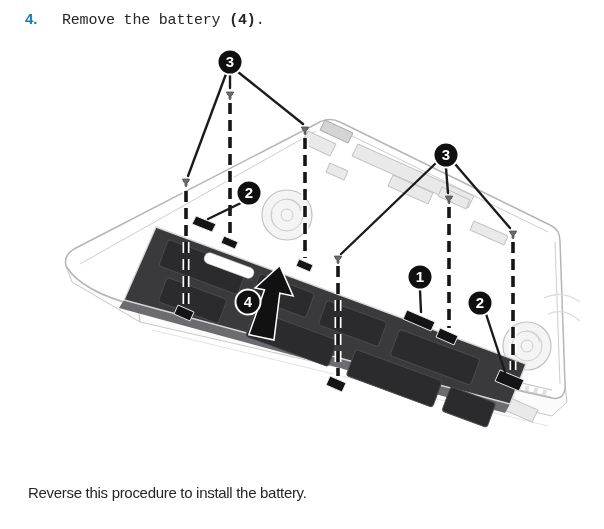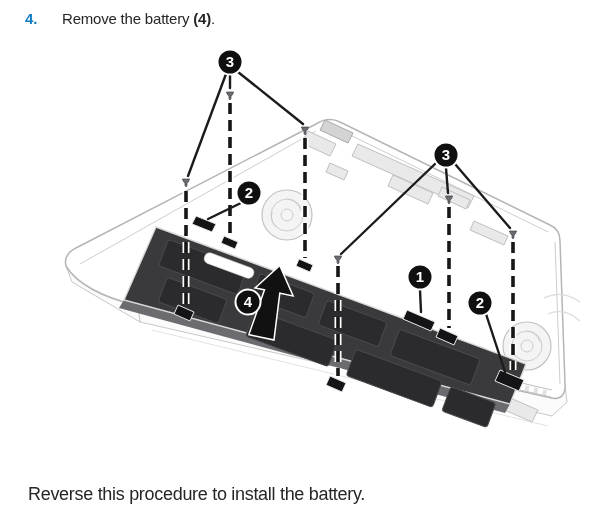--- a/index.html
+++ b/index.html
@@ -2,23 +2,23 @@
 <html style="--accent_blue: #0f7dc2; --body_text: #262626; --callout_fill: #101010; --callout_text: #ffffff; --battery_dark: #3a3a3d; --battery_panel: #2b2b2e; --chassis_line: #b5b5b5; --leader_line: #1b1b1b;"><head>
 <meta charset="utf-8">
 <style>
   html,body{margin:0;padding:0;background:#fff;}
   #page{
     position:relative;width:604px;height:529px;background:#fff;overflow:hidden;
     font-family:"Liberation Sans",sans-serif;color:var(--body_text,#262626);
   }
   .step-line{position:absolute;top:9px;left:25px;font-size:15px;line-height:19px;white-space:nowrap;}
   .step-num{display:inline-block;width:37px;font-weight:700;color:var(--accent_blue,#0f7dc2);}
-  .step-text{color:var(--body_text,#262626);letter-spacing:-0.2px;}
+  .step-text{color:var(--body_text,#262626);letter-spacing:-0.2px;font-family:Liberation Mono, monospace;}
   .step-text strong{font-weight:700;}
-  .footer-line{position:absolute;top:484px;left:28px;font-size:18px;letter-spacing:-0.3px;color:var(--body_text,#262626);white-space:nowrap;}
+  .footer-line{position:absolute;top:484px;left:28px;font-size:15px;letter-spacing:-0.3px;color:var(--body_text,#262626);white-space:nowrap;}
   svg{position:absolute;top:0;left:0;}
 
   .chassis{fill:#ffffff;stroke:var(--chassis_line,#b5b5b5);stroke-width:1.5;}
   .chassis-side{fill:#fbfbfb;stroke:#c8c8c8;stroke-width:1;}
   .rim{stroke:#cdcdcd;stroke-width:1;fill:none;}
   .rail-band{stroke:#e2e2e2;stroke-width:6;stroke-dasharray:4 5;fill:none;}
   .rail-line{stroke:#c4c4c4;stroke-width:1.1;fill:none;}
   .board{fill:#e9e9e9;stroke:#c0c0c0;stroke-width:1;}
   .board-dk{fill:#d4d4d4;stroke:#a9a9a9;stroke-width:1;}
   .fan{fill:#f4f4f4;stroke:#c2c2c2;stroke-width:1.2;}

